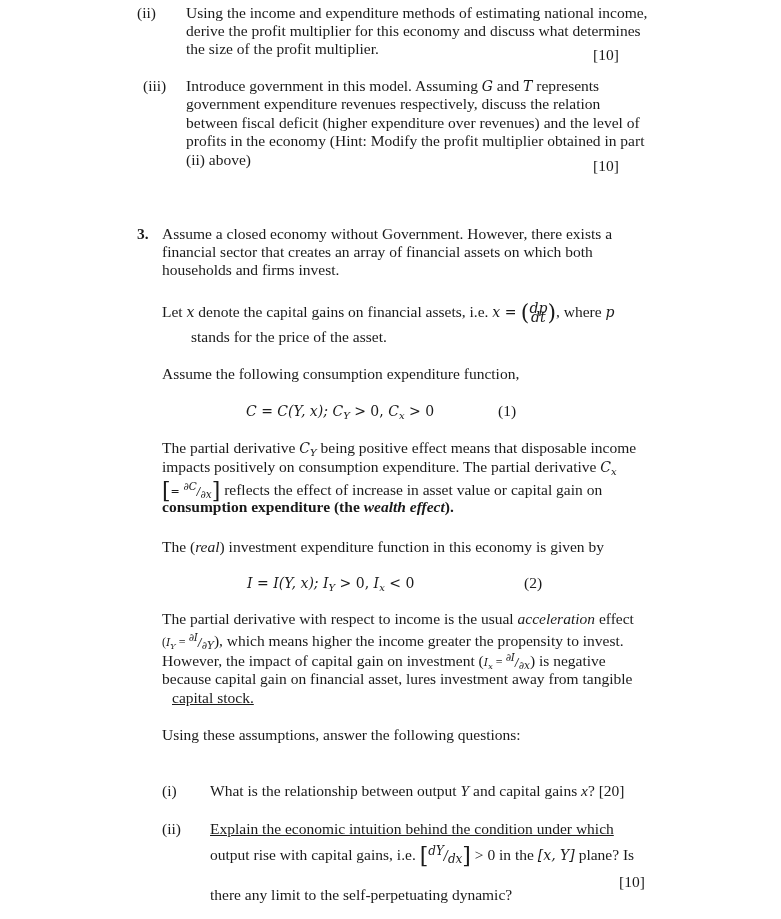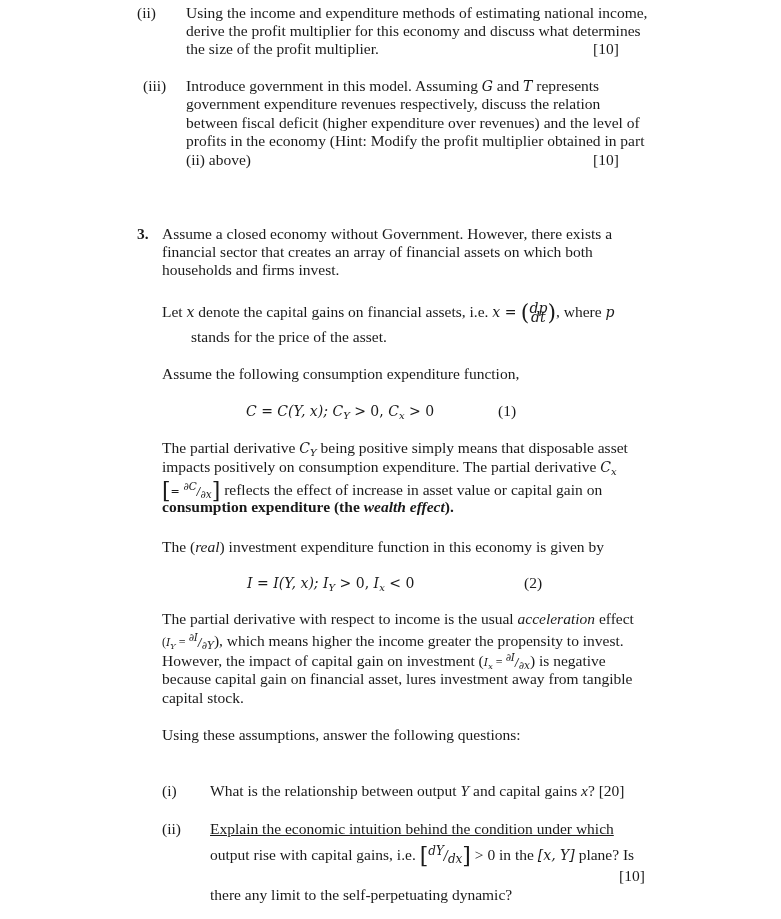--- a/index.html
+++ b/index.html
@@ -12,21 +12,21 @@
     height: 919px;
     position: relative;
     overflow: hidden;
     font-family: "Liberation Serif", "DejaVu Serif", serif;
     font-size: 15.5px;
     color: #1a1a1a;
     line-height: 19px;
   }
   .line { position: absolute; white-space: nowrap; }
   .num { position: absolute; }
-  .marks { position: absolute; }
+  .marks { position: absolute; margin-top: 6px; }
   .math { font-family: "DejaVu Serif", "Liberation Serif", serif; font-style: italic; font-size: 14px; }
   .mathr { font-family: "DejaVu Serif", "Liberation Serif", serif; font-size: 14px; }
   .it { font-style: italic; }
   .sub { font-size: 10px; vertical-align: -3px; font-style: italic; font-family: "DejaVu Serif", serif; }
   .frac {
     display: inline-block;
     vertical-align: middle;
     text-align: center;
     font-family: "DejaVu Serif", serif;
     font-style: italic;
@@ -76,21 +76,21 @@
   </span>
   <span class="line" style="left:162px; top:327px;margin-left:29px;">stands for the price of the asset.</span>
 
   <span class="line" style="left:162px; top:364px;">Assume the following consumption expenditure function,</span>
   <span class="line" style="left:246px; top:401px;">
     <span class="math">C</span><span class="mathr"> = </span><span class="math">C(Y, x); </span><span class="math">C</span><span class="sub">Y</span><span class="mathr"> &gt; 0, </span><span class="math">C</span><span class="sub">x</span><span class="mathr"> &gt; 0</span>
   </span>
   <span class="line" style="left:498px; top:401px;">(1)</span>
 
   <span class="line" style="left:162px; top:438px;">
-    <span>The partial derivative </span><span class="math">C</span><span class="sub">Y</span><span> being positive simply means that disposable asset</span>
+    <span>The partial derivative </span><span class="math">C</span><span class="sub">Y</span><span> being positive effect means that disposable income</span>
   </span>
   <span class="line" style="left:162px; top:457px;">
     <span>impacts positively on consumption expenditure. The partial derivative </span><span class="math">C</span><span class="sub">x</span>
   </span>
   <span class="line" style="left:162px; top:477px;">
     <span class="big">[</span><span class="sfrac"><span class="mathr" style="font-size:11px;font-style:normal">= </span><span class="up">∂C</span>/<span class="dn">∂x</span></span><span class="big">]</span><span> reflects the effect of increase in asset value or capital gain on</span>
   </span>
   <span class="line" style="left:162px; top:497px;font-weight:bold;">
     <span>consumption expenditure (the </span><span class="it">wealth effect</span><span>).</span>
   </span>
@@ -106,21 +106,21 @@
   <span class="line" style="left:162px; top:609px;">
     <span>The partial derivative with respect to income is the usual </span><span class="it">acceleration</span><span> effect</span>
   </span>
   <span class="line" style="left:162px; top:628px;">
     <span style="font-size:12px">(</span><span class="math" style="font-size:11px">I</span><span class="sub" style="font-size:8px">Y</span><span style="font-size:12px"> = </span><span class="sfrac"><span class="up">∂I</span>/<span class="dn">∂Y</span></span><span>), which means higher the income greater the propensity to invest.</span>
   </span>
   <span class="line" style="left:162px; top:648px;">
     <span>However, the impact of capital gain on investment  (</span><span class="math" style="font-size:11px">I</span><span class="sub" style="font-size:8px">x</span><span style="font-size:12px"> = </span><span class="sfrac"><span class="up">∂I</span>/<span class="dn">∂x</span></span><span>) is negative</span>
   </span>
   <span class="line" style="left:162px; top:669px;">because capital gain on financial asset, lures investment away from tangible</span>
-  <span class="line" style="left:162px; top:688px;">capital stock.</span>
+  <span class="line" style="left:172px; top:688px;text-decoration:underline;">capital stock.</span>
 
   <span class="line" style="left:162px; top:725px;">Using these assumptions, answer the following questions:</span>
 
   <span class="num" style="left:162px; top:781px;">(i)</span>
   <span class="line" style="left:210px; top:781px;">
     <span>What is the relationship between output </span><span class="it">Y</span><span> and capital gains </span><span class="it">x</span><span>?  [20]</span>
   </span>
 
   <span class="num" style="left:162px; top:819px;">(ii)</span>
   <span class="line" style="left:210px; top:819px;text-decoration:underline;">Explain the economic intuition behind the condition under which</span>

